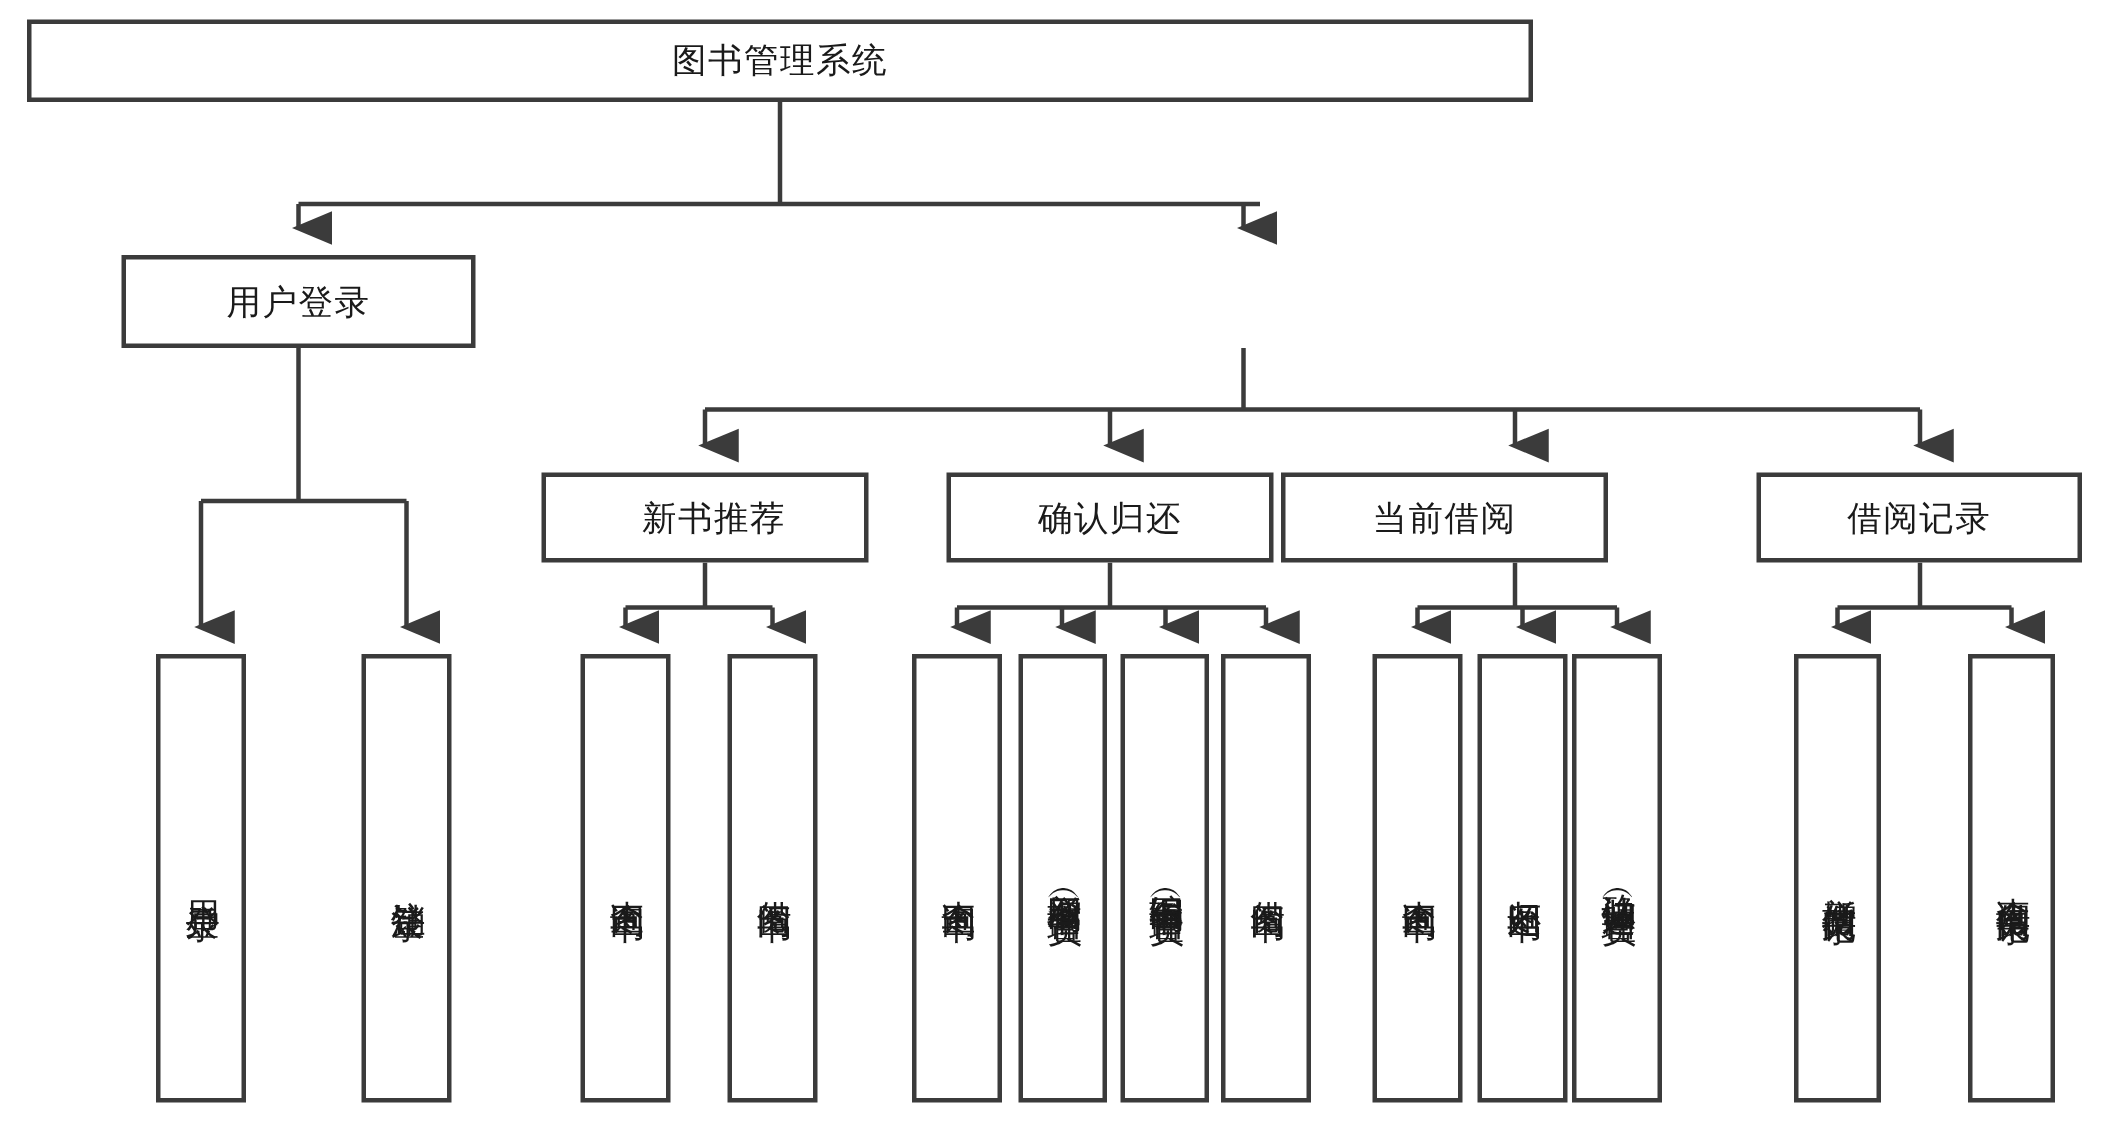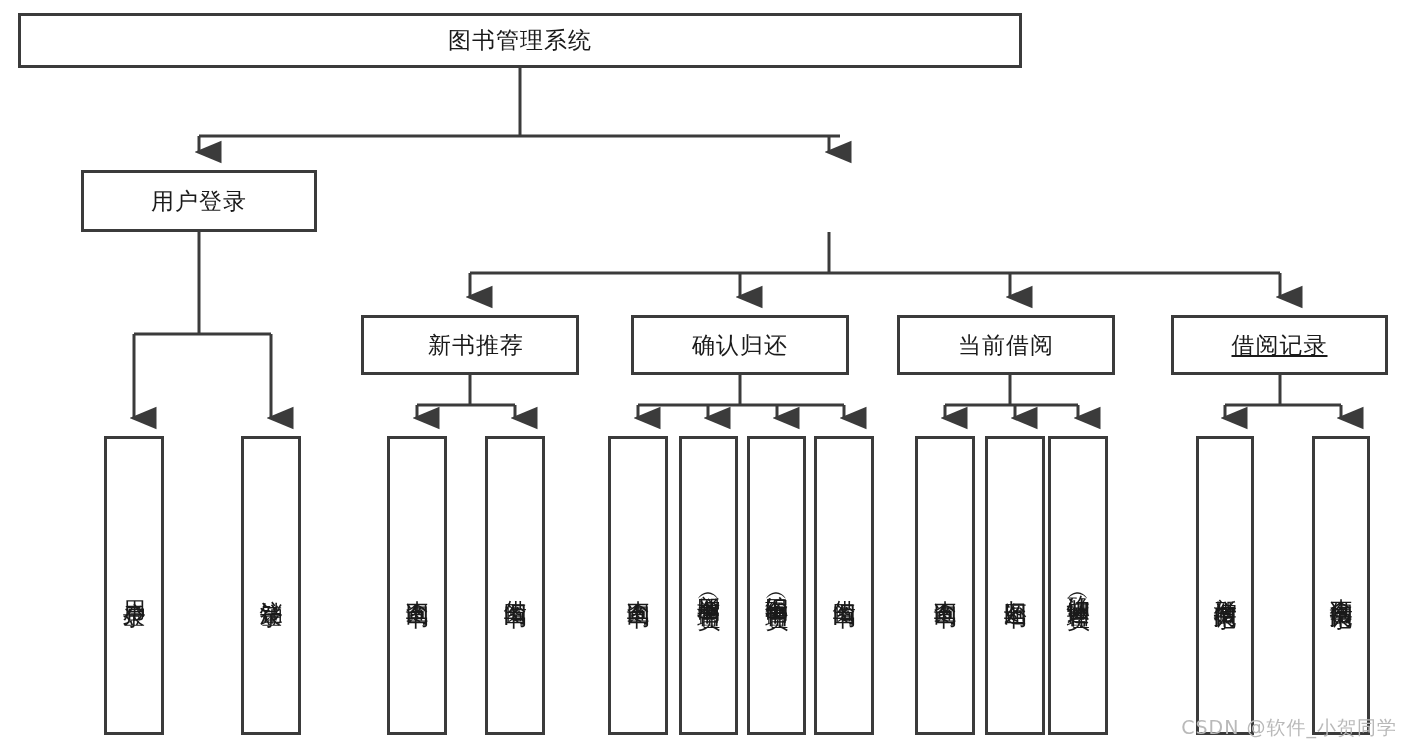--- a/index.html
+++ b/index.html
@@ -139,25 +139,25 @@
 
 
   <div class="node horiz" style="left:361px; top:315px; width:218px; height:60px;padding-left:12px;">
     <span class="txt">新书推荐</span>
   </div>
 
   <div class="node horiz" style="left:631px; top:315px; width:218px; height:60px;">
     <span class="txt">确认归还</span>
   </div>
 
-  <div class="node horiz" style="left:897px; top:315px; width:218px; height:60px;">
+  <div class="node horiz" style="left:854px; top:315px; width:218px; height:60px;">
     <span class="txt">当前借阅</span>
   </div>
 
-  <div class="node horiz" style="left:1171px; top:315px; width:217px; height:60px;text-decoration:underline;">
+  <div class="node horiz" style="left:1171px; top:315px; width:217px; height:60px;">
     <span class="txt">借阅记录</span>
   </div>
 
   <div class="node vert" style="left:104px; top:436px; width:60px; height:299px;">
     <span class="txt">用户登录</span>
   </div>
 
   <div class="node vert" style="left:241px; top:436px; width:60px; height:299px;">
     <span class="txt">注销登录</span>
   </div>
@@ -199,15 +199,14 @@
   </div>
 
   <div class="node vert" style="left:1196px; top:436px; width:58px; height:299px;">
     <span class="txt">新增借阅记录</span>
   </div>
 
   <div class="node vert" style="left:1312px; top:436px; width:58px; height:299px;">
     <span class="txt">查询借阅记录</span>
   </div>
 
-  <div class="watermark">CSDN @软件_小贺同学</div>
 
 </div>
 
 </body></html>

